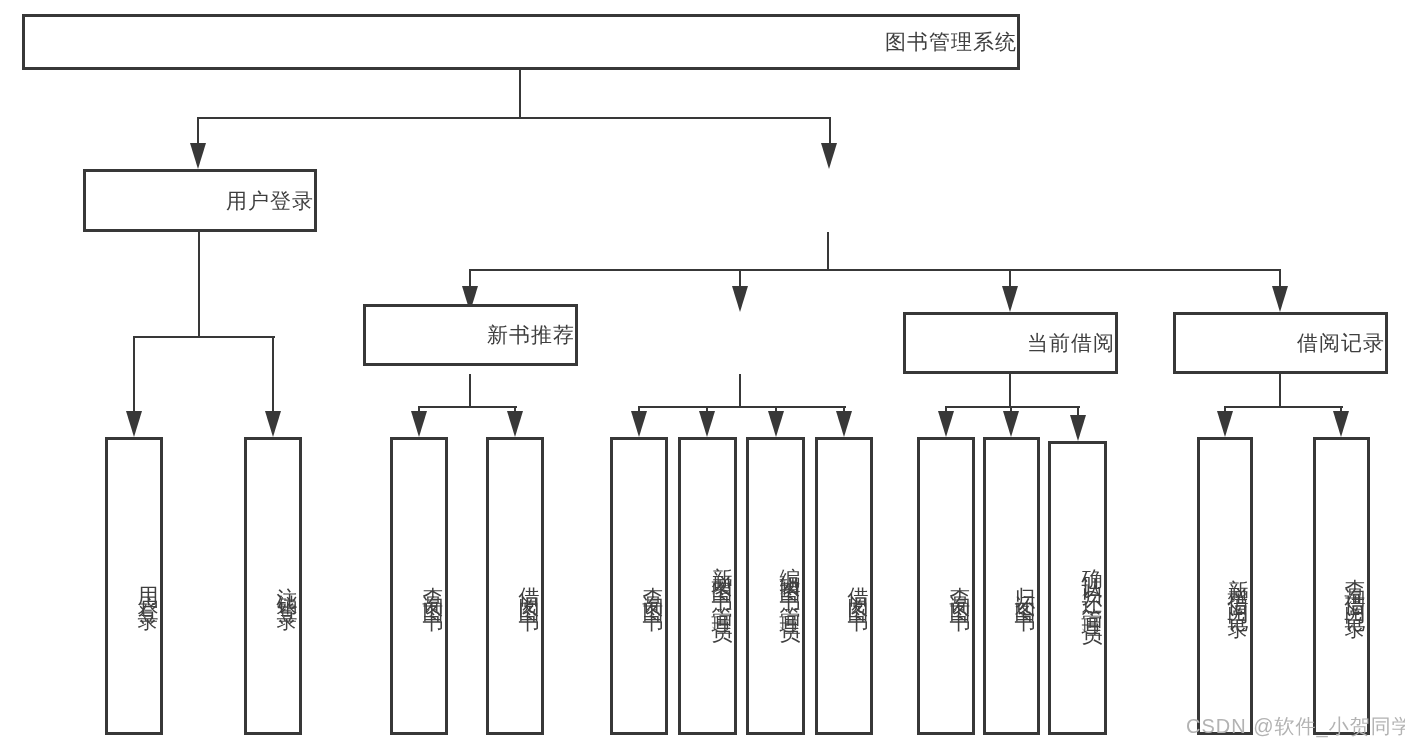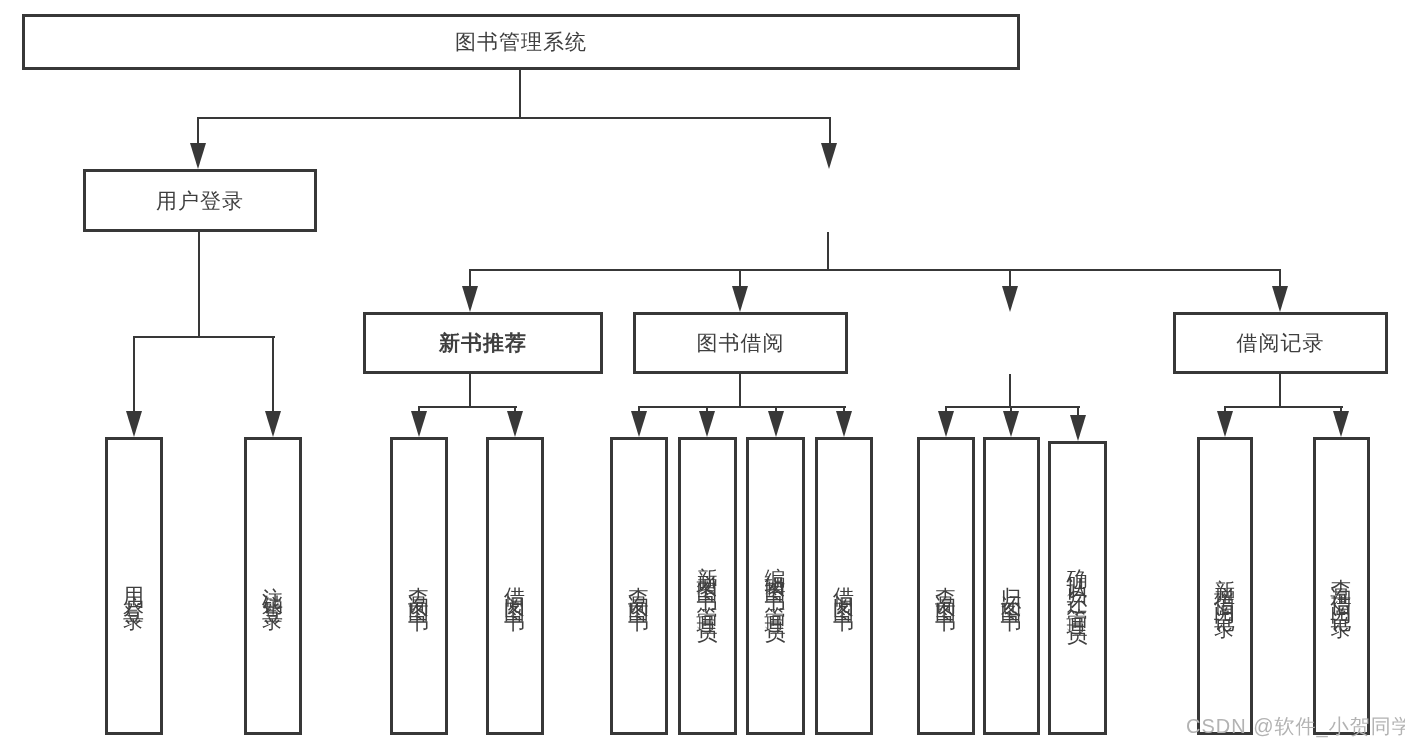--- a/index.html
+++ b/index.html
@@ -11,21 +11,21 @@
     overflow:hidden;
   }
   .box {
     position:absolute;
     box-sizing:border-box;
     background:#ffffff;
     border:3px solid #383838;
     color:#3f3f3f;
     display:flex;
     align-items:center;
-    justify-content:center;
+    justify-content:flex-end;
     font-size:21px;
     letter-spacing:1px;
     z-index:2;
   }
   .vbox { z-index:2; }
   .vbox .vtext {
     writing-mode:vertical-rl;
     text-orientation:mixed;
     font-size:21px;
     letter-spacing:8px;
@@ -122,25 +122,25 @@
   <div class="arr" style="left:1333px; top:411px;"></div>
 
   <div class="box" style="left:22px; top:14px; width:998px; height:56px;">
     <span>图书管理系统</span>
   </div>
 
   <div class="box" style="left:83px; top:169px; width:234px; height:63px;">
     <span>用户登录</span>
   </div>
 
-  <div class="box" style="left:363px; top:312px; width:240px; height:62px;font-weight:bold;">
+  <div class="box" style="left:363px; top:304px; width:215px; height:62px;">
     <span>新书推荐</span>
   </div>
-  <div class="box" style="left:633px; top:312px; width:215px; height:62px;">
-    <span>图书借阅</span>
+  <div class="box" style="left:903px; top:312px; width:215px; height:62px;">
+    <span>当前借阅</span>
   </div>
   <div class="box" style="left:1173px; top:312px; width:215px; height:62px;">
     <span>借阅记录</span>
   </div>
 
   <div class="box vbox" style="left:105px; top:437px; width:58px; height:298px;">
     <span class="vtext">用户登录</span>
   </div>
   <div class="box vbox" style="left:244px; top:437px; width:58px; height:298px;">
     <span class="vtext">注销登录</span>

